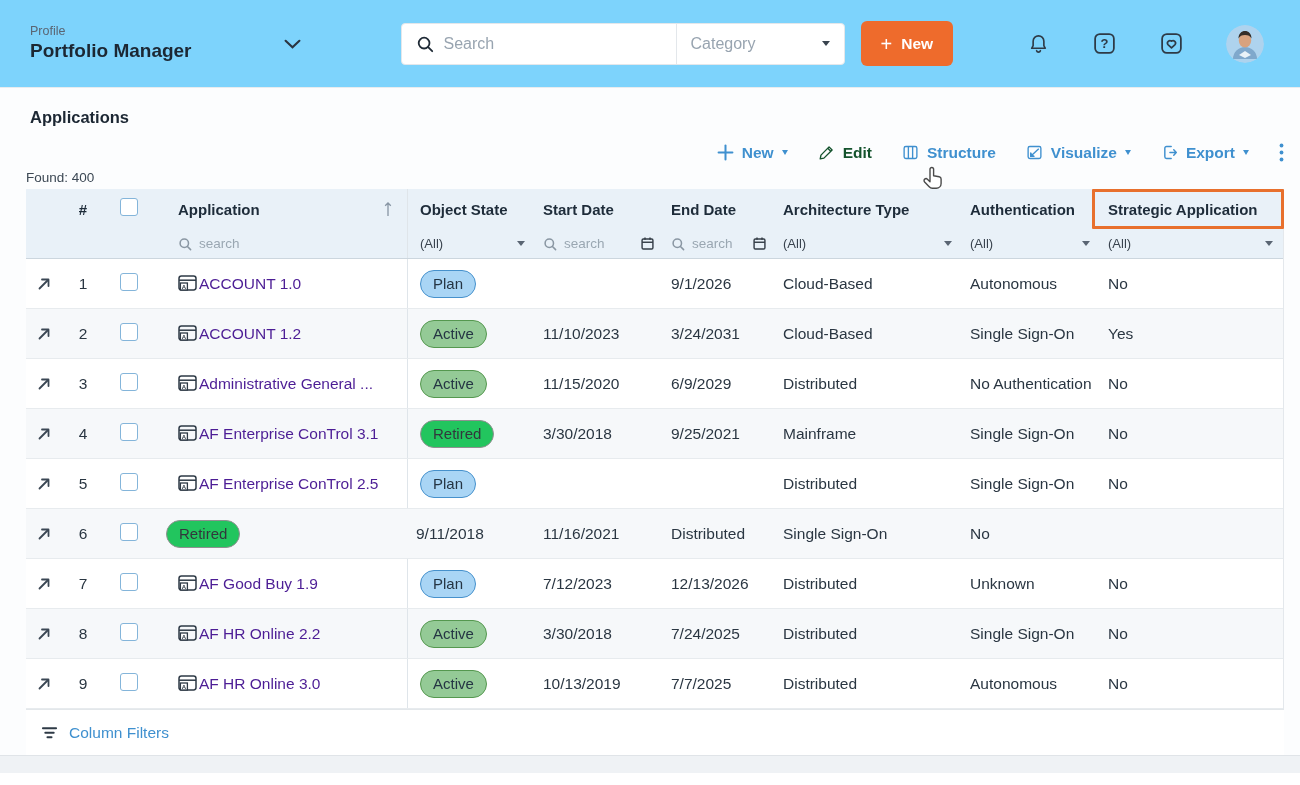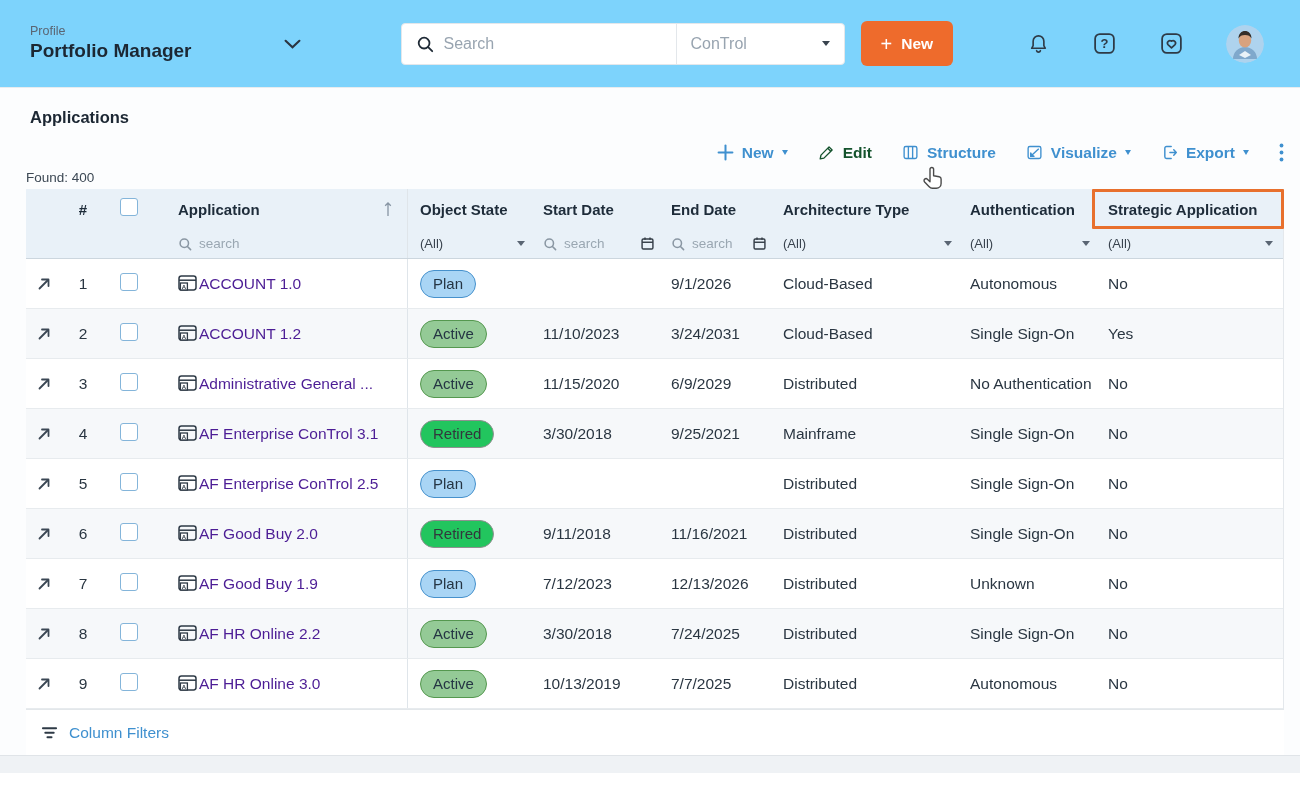--- a/index.html
+++ b/index.html
@@ -108,21 +108,21 @@
 
   <div class="searchbar">
     <span class="mag">
       <svg width="18" height="18" viewBox="0 0 20 20">
           <circle cx="9" cy="9" r="6" fill="none" stroke="currentColor" stroke-width="2"></circle>
           <line x1="13.5" y1="13.5" x2="18" y2="18" stroke="currentColor" stroke-width="2" stroke-linecap="round"></line>
         </svg>
     </span>
     <input type="text" placeholder="Search" style="">
     <div class="cat">
-      <span class="cat-text">ConTrol</span>
+      <span class="cat-text">Category</span>
       <span class="caret-dn"></span>
     </div>
   </div>
 
   <button class="btn-new">
     <span class="plus">+</span>
     <span>New</span>
   </button>
 
   <div class="top-icons">
@@ -451,31 +451,20 @@
 
     <div class="grid trow alt">
       <div class="open-ic">
         <svg width="16" height="16" viewBox="0 0 16 16" fill="none" stroke="currentColor" stroke-width="1.8" stroke-linecap="round" stroke-linejoin="round">
               <path d="M3.5 12.5 L12 4"></path>
               <path d="M6 3.5 H12.5 V10"></path>
             </svg>
       </div>
       <div class="c-center">6</div>
       <div class="c-center"><span class="checkbox"></span></div>
-      <div class="c-app col-divider">
-        <span style="display:flex;flex:0 0 auto;">
-          <svg width="19" height="17" viewBox="0 0 19 17" fill="none" stroke="#2e3a46" stroke-width="1.5">
-                <rect x="1" y="1" width="17" height="14" rx="2.4"></rect>
-                <line x1="1" y1="5.2" x2="18" y2="5.2"></line>
-                <rect x="2.4" y="8" width="7" height="7" fill="#fff" stroke-width="1.3"></rect>
-                <text x="5.9" y="13.7" font-size="6" font-weight="bold" text-anchor="middle" fill="#2e3a46" stroke="none" font-family="Liberation Sans, sans-serif">A</text>
-              </svg>
-        </span>
-        <span class="app-name">AF Good Buy 2.0</span>
-      </div>
       <div class="c-pad12"><span class="badge badge-retired">Retired</span></div>
       <div class="c-pad8 cell-clip">9/11/2018</div>
       <div class="c-pad8 cell-clip">11/16/2021</div>
       <div class="c-pad8 cell-clip">Distributed</div>
       <div class="c-pad8 cell-clip">Single Sign-On</div>
       <div class="c-pad8 cell-clip">No</div>
     </div>
 
     <div class="grid trow">
       <div class="open-ic">

